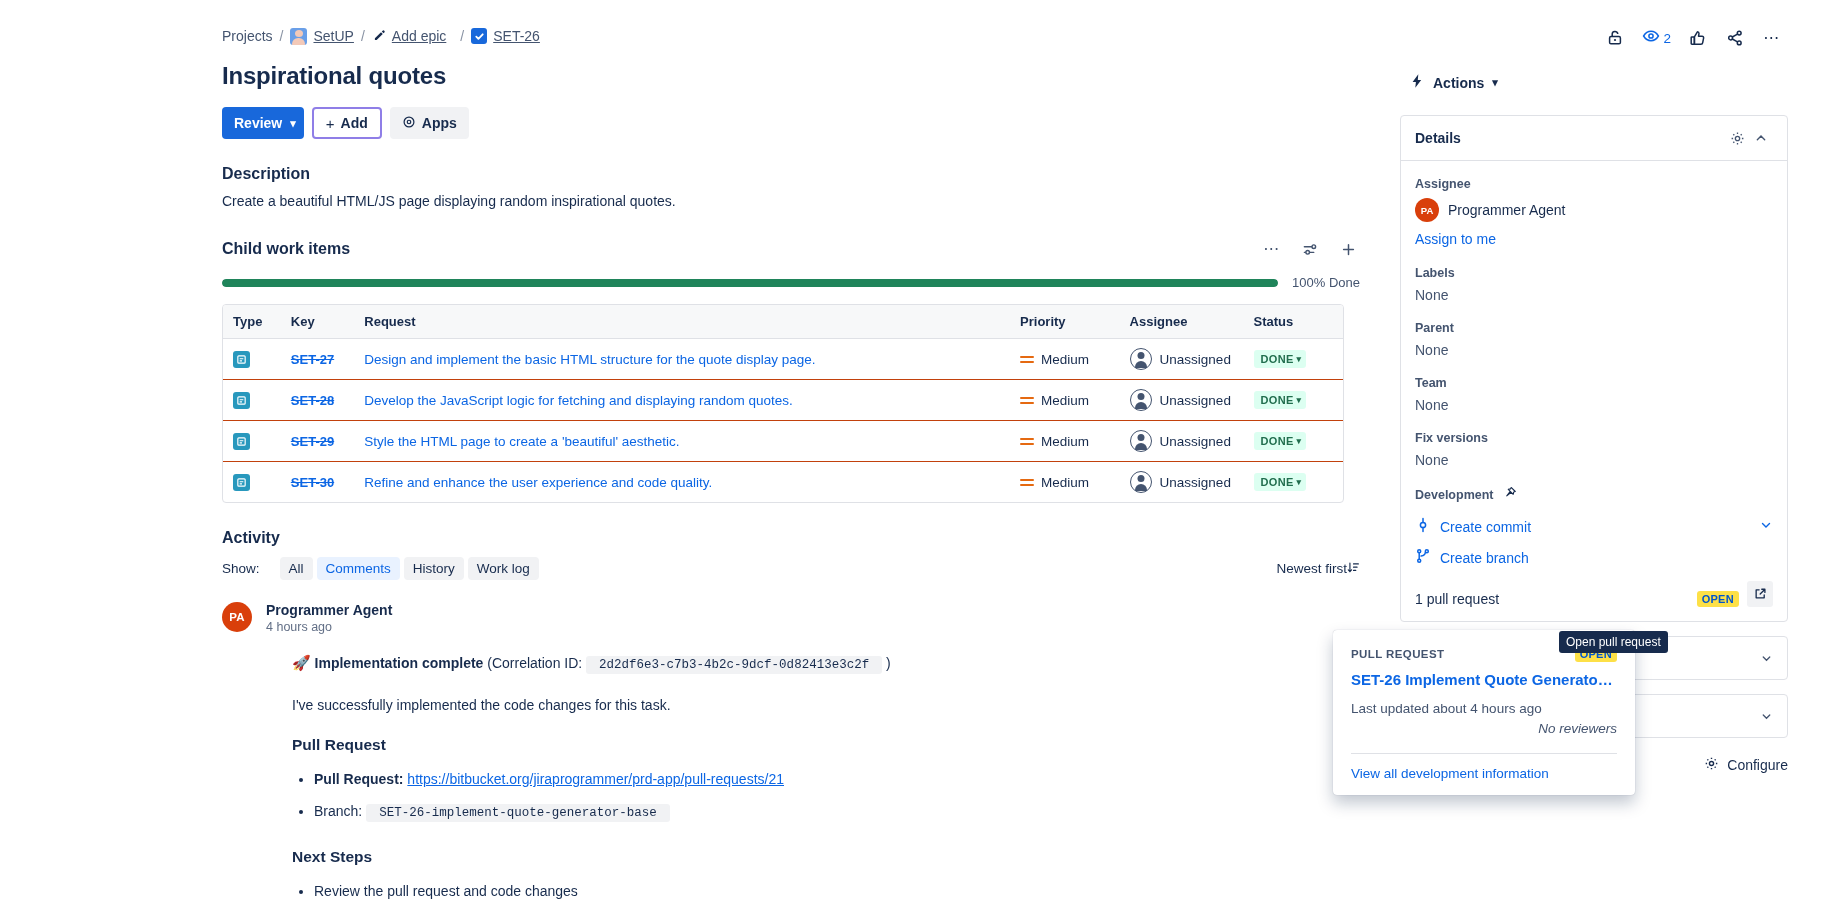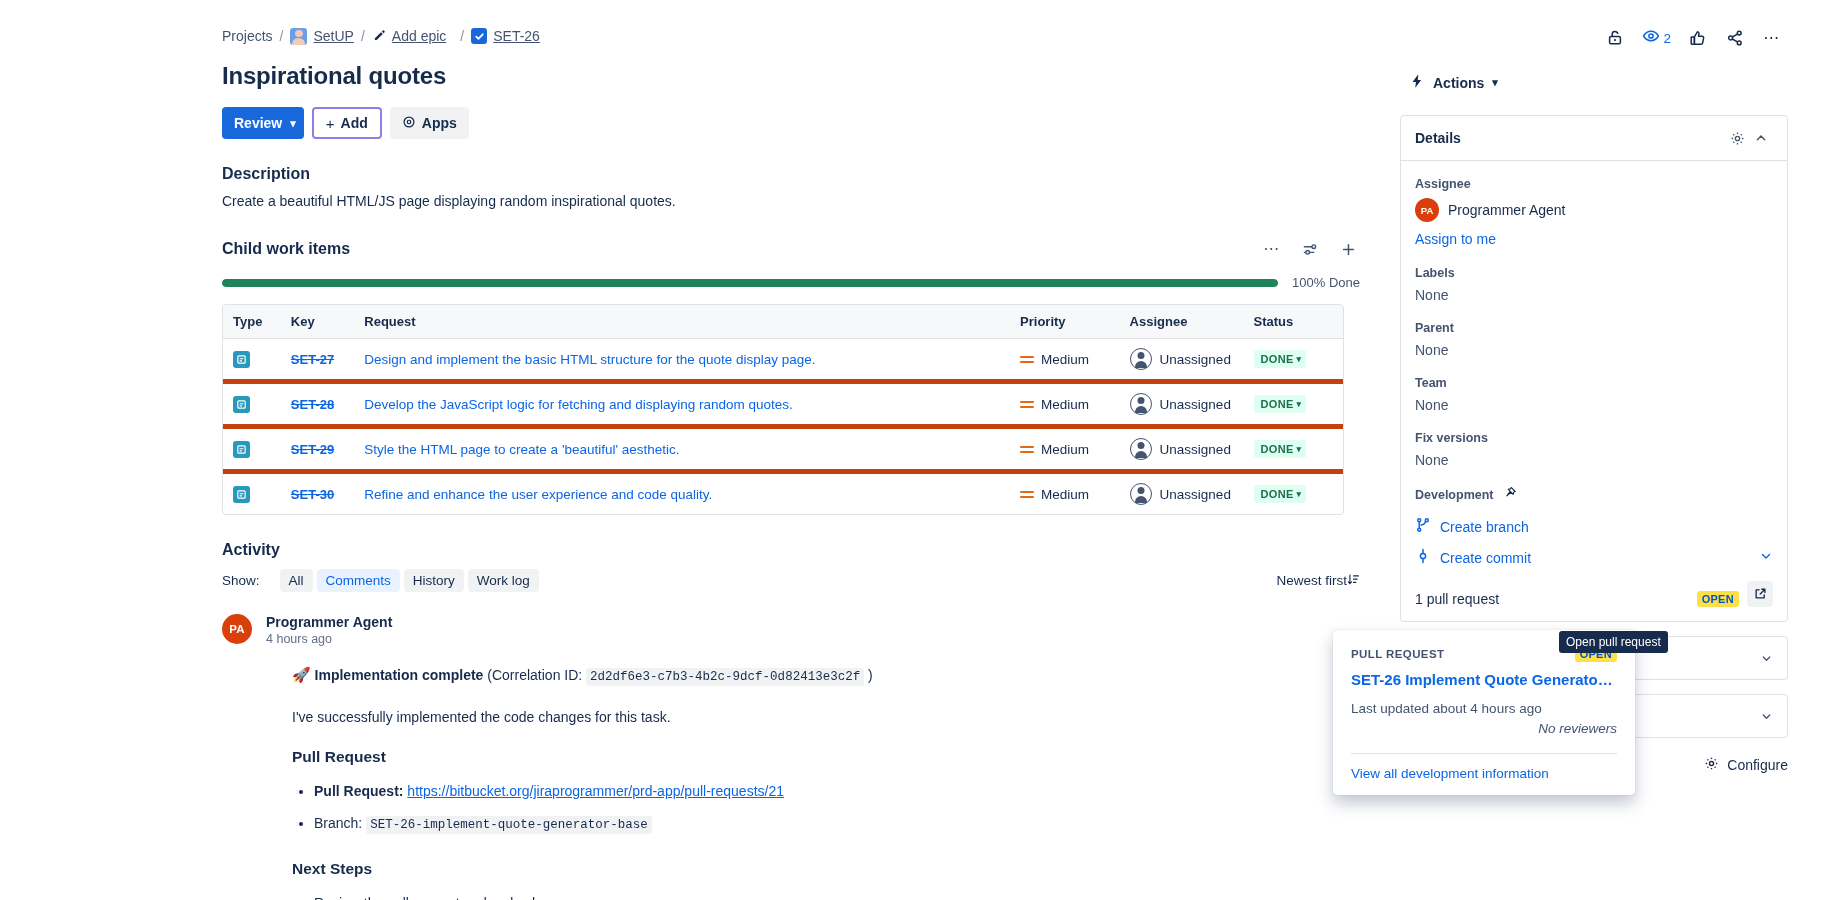--- a/index.html
+++ b/index.html
@@ -107,21 +107,21 @@
     color: #172b4d; font-size: 13px; padding: 9px 10px;
     border-bottom: 1px solid #dfe1e6; white-space: nowrap;
   }
   .cwi-table thead th.c-type { width: 58px; }
   .cwi-table thead th.c-key { width: 74px; }
   .cwi-table thead th.c-sum { width: 668px; }
   .cwi-table thead th.c-pri { width: 110px; }
   .cwi-table thead th.c-asg { width: 124px; }
   .cwi-table thead th.c-sts { width: 100px; }
   .cwi-table tbody td {
-    padding: 9px 10px; border-bottom: 5px solid #c2410c;
+    padding: 9px 10px; border-bottom: 1px solid #c2410c;
     vertical-align: middle;
   }
   .cwi-table tbody tr:last-child td { border-bottom: none; }
   .subtask-ico {
     width: 17px; height: 17px; border-radius: 3px; background: #2898bd;
     display: inline-flex; align-items: center; justify-content: center;
   }
   .subtask-ico svg { width: 11px; height: 11px; }
   .key-link {
     color: #0c66e4; text-decoration: line-through; font-weight: 600;
@@ -185,21 +185,21 @@
   .c-body { flex: 1; }
   .c-author { font-size: 14px; font-weight: 700; color: #172b4d; }
   .c-time { font-size: 12.5px; color: #626f86; margin-top: 2px; }
   .c-content { margin-top: 18px; margin-left: 26px; font-size: 14px; line-height: 22px; }
   .c-content p { margin-bottom: 18px; }
   .c-content h3 { font-size: 15.5px; font-weight: 700; margin: 0 0 12px 0; }
   .c-content ul { margin: 0 0 12px 22px; }
   .c-content li { margin-bottom: 10px; }
   code.inline {
     font-family: "Liberation Mono", monospace; font-size: 12.5px;
-    background: #f1f2f4; border-radius: 3px; padding: 2px 4px; color: #172b4d;
+    background: #f1f2f4; border-radius: 3px; padding: 2px 13px; color: #172b4d;
   }
   a.ext-link { color: #0c66e4; text-decoration: underline; cursor: pointer; word-break: break-all; }
   .rocket { font-size: 15px; }
 
   
   .side-col {
     width: 440px; padding: 22px 52px 0 0; position: relative;
   }
   .side-topbar {
     display: flex; align-items: center; justify-content: flex-end;
@@ -690,42 +690,42 @@
             <span class="dev-title">Development</span>
             <span>
               <svg width="14" height="14" viewBox="0 0 16 16" fill="none" stroke="#172b4d" stroke-width="1.3" stroke-linejoin="round">
                   <path d="M9.6 1.9 14 6.3l-1.8.6-.6 2.6-3.3-3.3-4 5 5-4-3.3-3.3 2.6-.6.6-1.4z"></path>
                 </svg>
             </span>
           </div>
           <div class="dev-link-row">
             <span>
               <svg width="16" height="16" viewBox="0 0 16 16" fill="none" stroke="#0c66e4" stroke-width="1.5" stroke-linecap="round">
-                  <circle cx="4.2" cy="3.2" r="1.5"></circle>
-                  <circle cx="4.2" cy="12.8" r="1.5"></circle>
-                  <circle cx="11.8" cy="3.2" r="1.5"></circle>
-                  <path d="M4.2 4.7v6.6M10.3 4.4c0 2.4-2 3.2-4.2 3.6"></path>
-                </svg>
-            </span>
-            <span class="grow">Create branch</span>
-          </div>
-          <div class="dev-link-row">
-            <span>
-              <svg width="16" height="16" viewBox="0 0 16 16" fill="none" stroke="#0c66e4" stroke-width="1.5" stroke-linecap="round">
                   <circle cx="8" cy="8" r="2.6"></circle>
                   <path d="M8 1.6v3.8M8 10.6v3.8"></path>
                 </svg>
             </span>
             <span class="grow">Create commit</span>
             <span>
               <svg width="14" height="14" viewBox="0 0 16 16" fill="none" stroke="#0c66e4" stroke-width="1.6" stroke-linecap="round">
                   <path d="M4 6.2 8 10.2l4-4"></path>
                 </svg>
             </span>
           </div>
+          <div class="dev-link-row">
+            <span>
+              <svg width="16" height="16" viewBox="0 0 16 16" fill="none" stroke="#0c66e4" stroke-width="1.5" stroke-linecap="round">
+                  <circle cx="4.2" cy="3.2" r="1.5"></circle>
+                  <circle cx="4.2" cy="12.8" r="1.5"></circle>
+                  <circle cx="11.8" cy="3.2" r="1.5"></circle>
+                  <path d="M4.2 4.7v6.6M10.3 4.4c0 2.4-2 3.2-4.2 3.6"></path>
+                </svg>
+            </span>
+            <span class="grow">Create branch</span>
+          </div>
           <div class="pr-row">
             <span class="pr-text">1 pull request</span>
             <span class="lozenge-open">OPEN</span>
             <span class="pr-ext-btn">
               <svg width="14" height="14" viewBox="0 0 16 16" fill="none" stroke="#172b4d" stroke-width="1.5" stroke-linecap="round" stroke-linejoin="round">
                   <path d="M7 3.2H3.6v9.2h9.2V9"></path>
                   <path d="M10 2.6h3.6v3.6M13.4 2.8 8.2 8"></path>
                 </svg>
             </span>
           </div>

